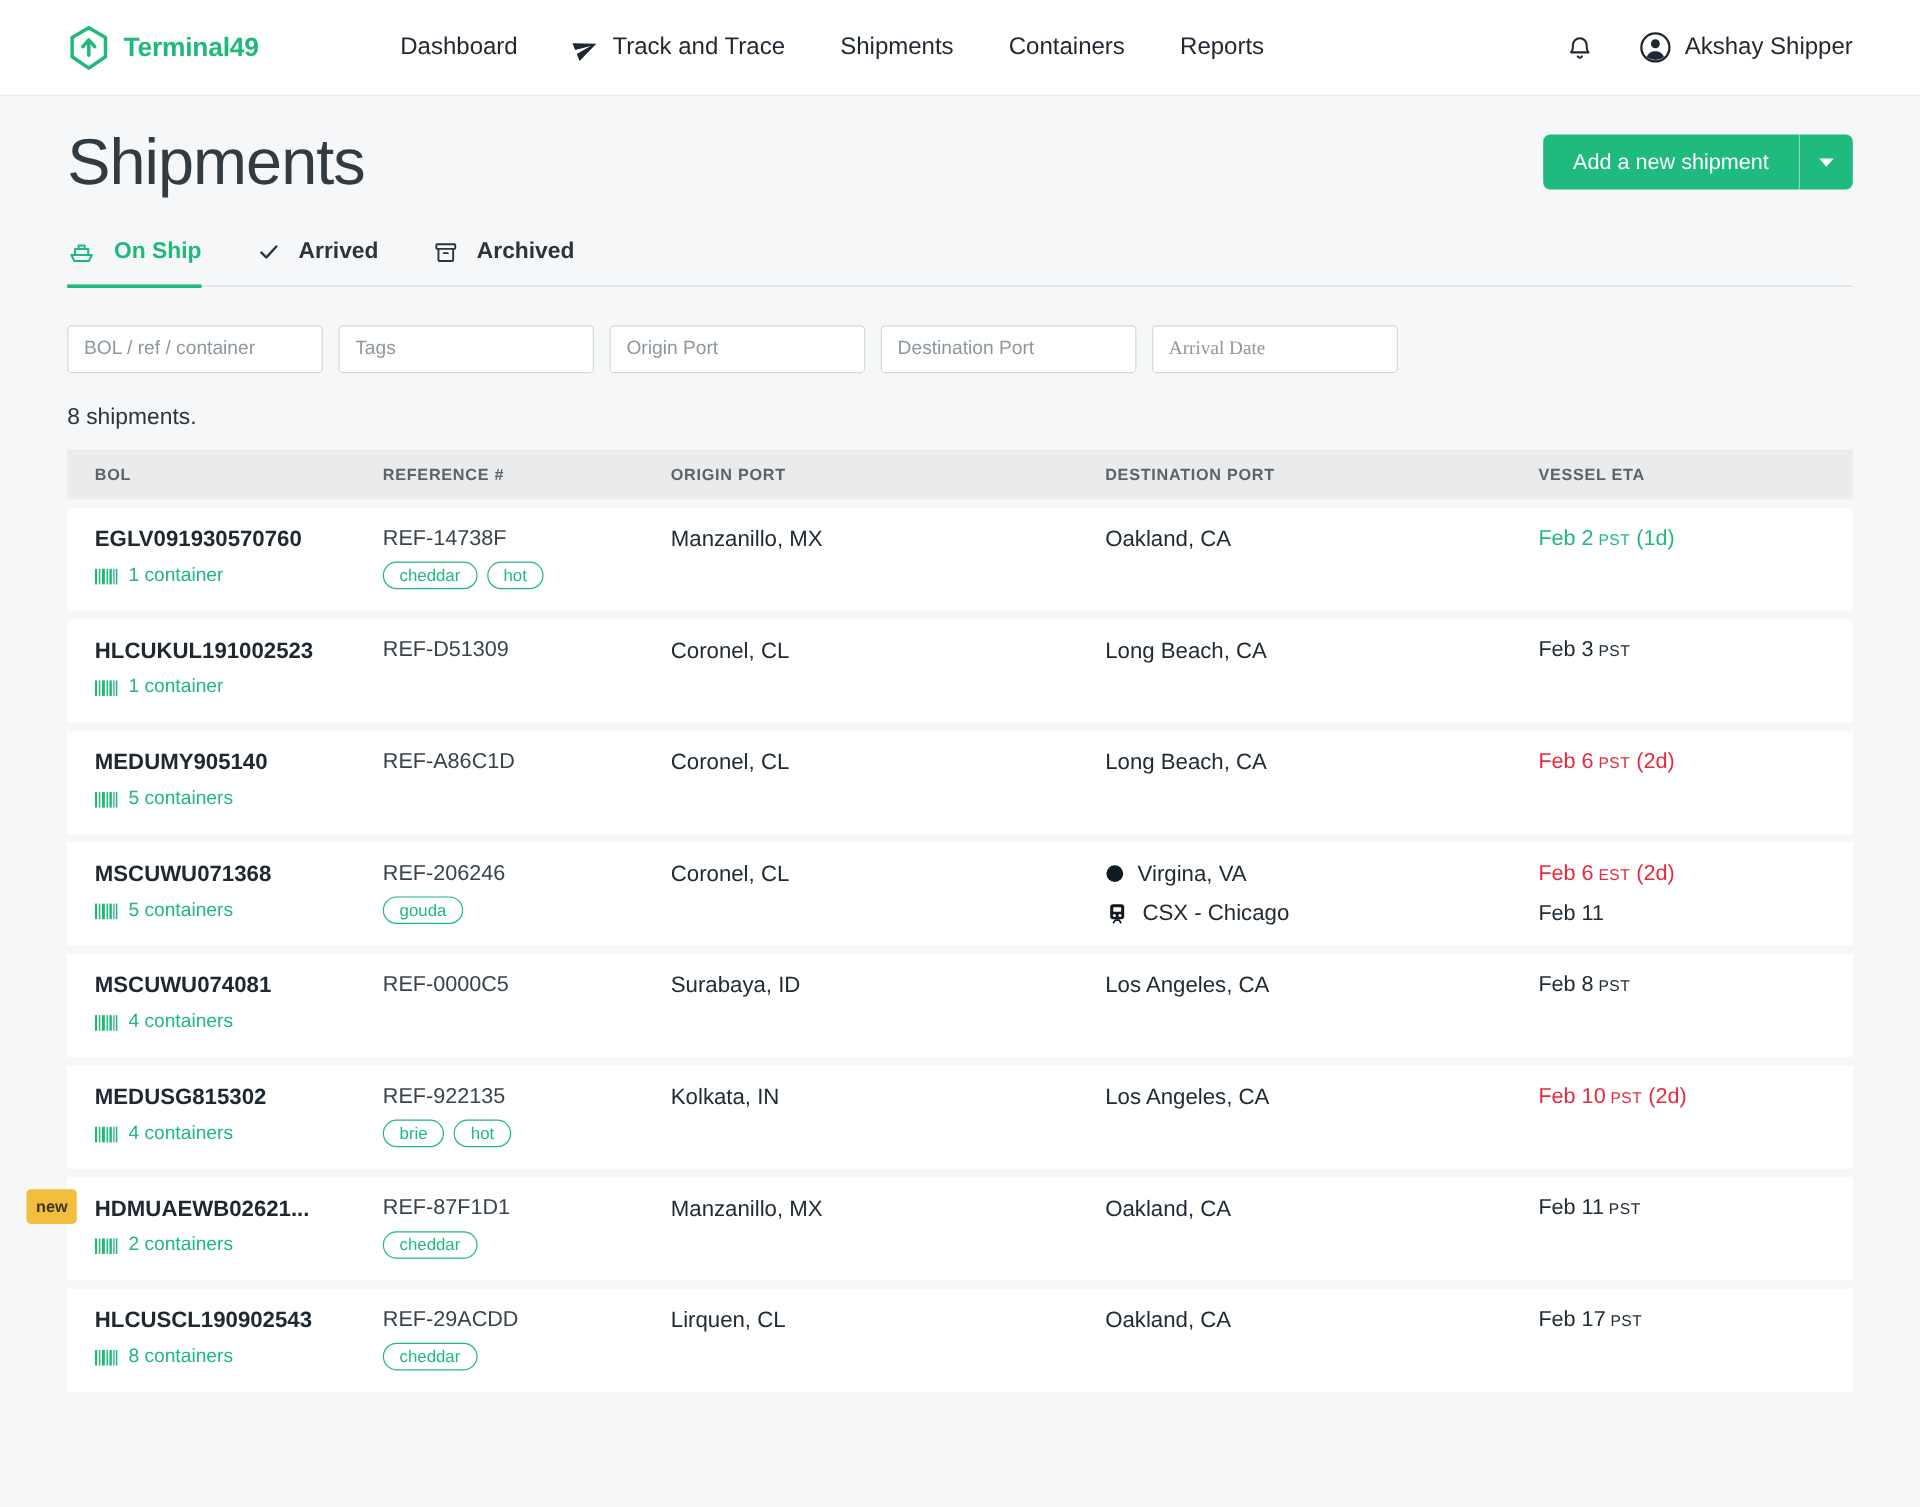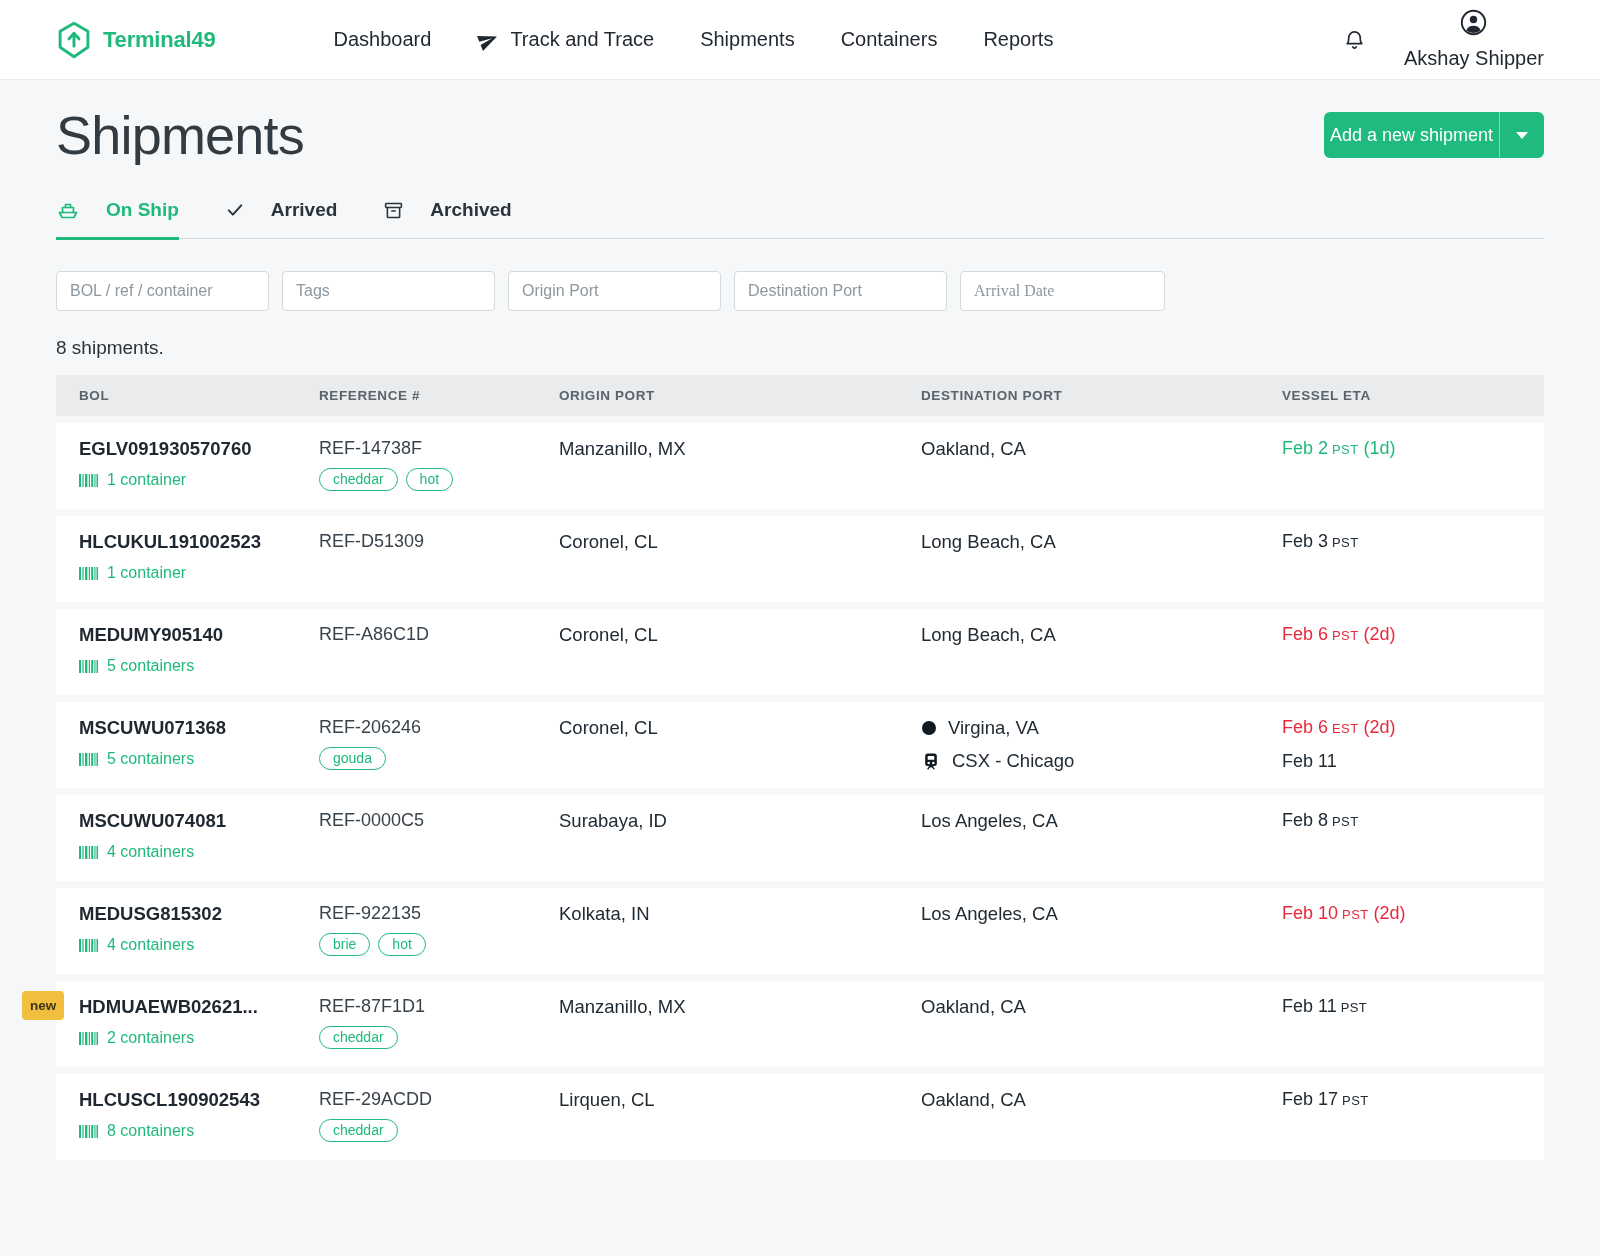--- a/index.html
+++ b/index.html
@@ -17,38 +17,38 @@
             display:flex; align-items:center; padding:0 56px; }
   .brand { display:flex; align-items:center; gap:11px; cursor:pointer; }
   .brand-name { color:#1fb97b; font-size:22px; font-weight:700; letter-spacing:-0.2px; }
   .nav-links { display:flex; align-items:center; gap:46px; margin-left:118px; }
   .nav-link { display:flex; align-items:center; gap:11px; font-size:20px; font-weight:500;
               color:#1f2730; cursor:pointer; white-space:nowrap; }
   .plane-wrap svg { transform:rotate(-22deg); }
   .nav-right { margin-left:auto; display:flex; align-items:center; gap:38px; }
   .bell { cursor:pointer; }
   .user { display:flex; align-items:center; gap:11px; font-size:20px; font-weight:500;
-          color:#1f2730; cursor:pointer;flex-direction:column; }
+          color:#1f2730; cursor:pointer; }
 
   
   .container { padding:0 56px; }
   .page-head { margin-top:28px; display:flex; justify-content:space-between; align-items:center; }
   h1 { font-size:54px; line-height:54px; font-weight:500; color:#333b42; letter-spacing:-0.8px; }
   .add-btn { background:#1fba7e; color:#fff; border:none; border-radius:6px; height:46px;
              display:flex; align-items:stretch; font-size:18px; font-family:inherit;
              cursor:pointer; overflow:hidden; padding:0; }
-  .add-btn .label { display:flex; align-items:center; padding:0 6px; }
+  .add-btn .label { display:flex; align-items:center; padding:0 25px; }
   .add-btn .caret-sect { width:45px; border-left:1px solid rgba(255,255,255,.45);
                          display:flex; align-items:center; justify-content:center; }
   .caret { width:0; height:0; border-left:6px solid transparent;
            border-right:6px solid transparent; border-top:7px solid #fff; }
 
   
   .tabs { display:flex; gap:46px; margin-top:36px; border-bottom:1px solid #d8dcdf; }
-  .tab { display:flex; align-items:center; gap:26px; font-size:19px; font-weight:700;
+  .tab { display:flex; align-items:center; gap:15px; font-size:19px; font-weight:700;
          color:#2a343d; padding-bottom:16px; cursor:pointer; position:relative; }
   .tab.active { color:#1fb97b; }
   .tab.active::after { content:''; position:absolute; left:0; right:0; bottom:-2px;
                        height:3px; background:#1fb97b; }
 
   
   .filters { display:flex; gap:13px; margin-top:32px; }
   .filters input { height:40px; border:1px solid #d4d9dc; border-radius:4px; background:#fff;
                    padding:0 13px; font-size:16px; font-family:inherit; color:#333; width:213px; }
   .filters input:nth-child(5) { width:205px;font-family:Liberation Serif, serif; }

